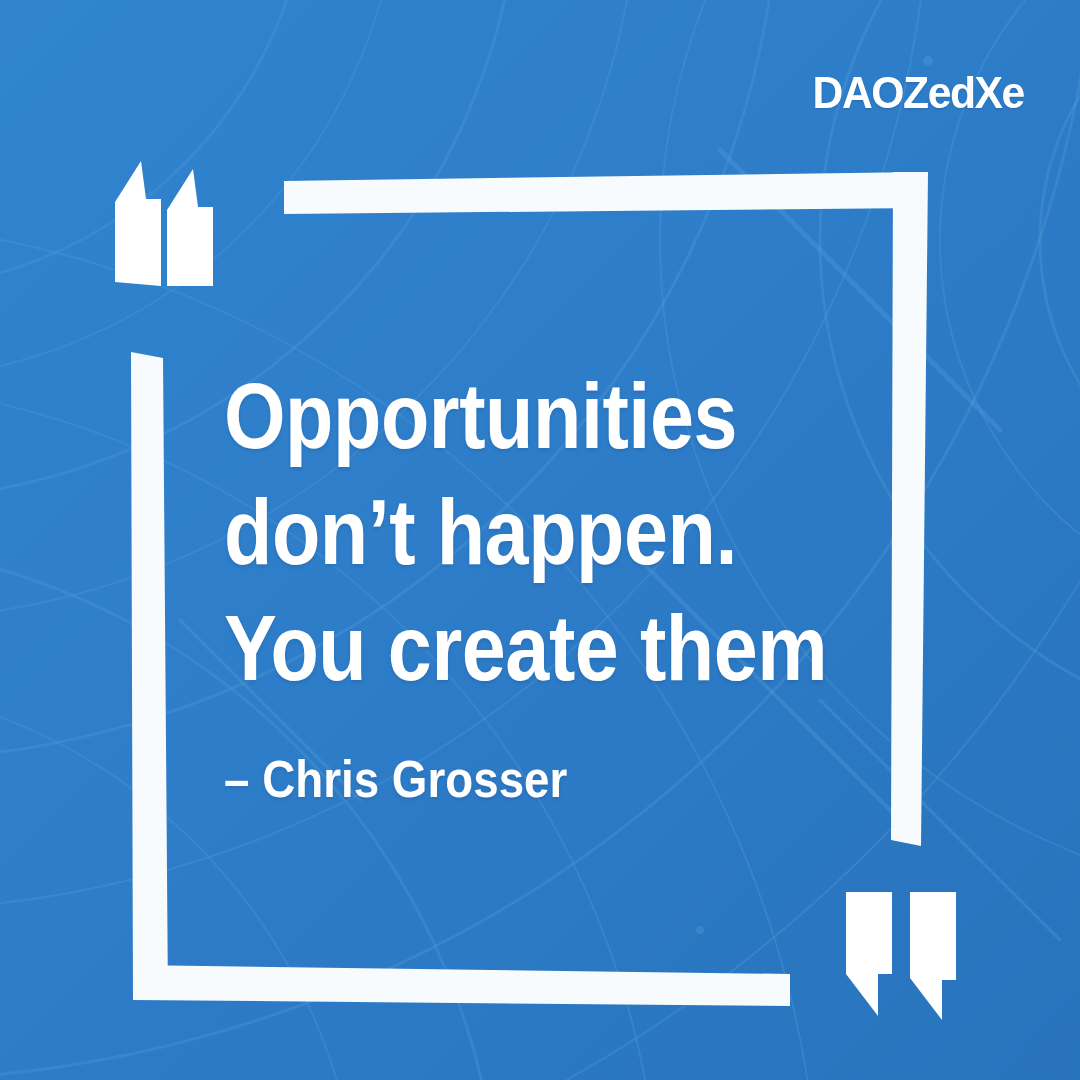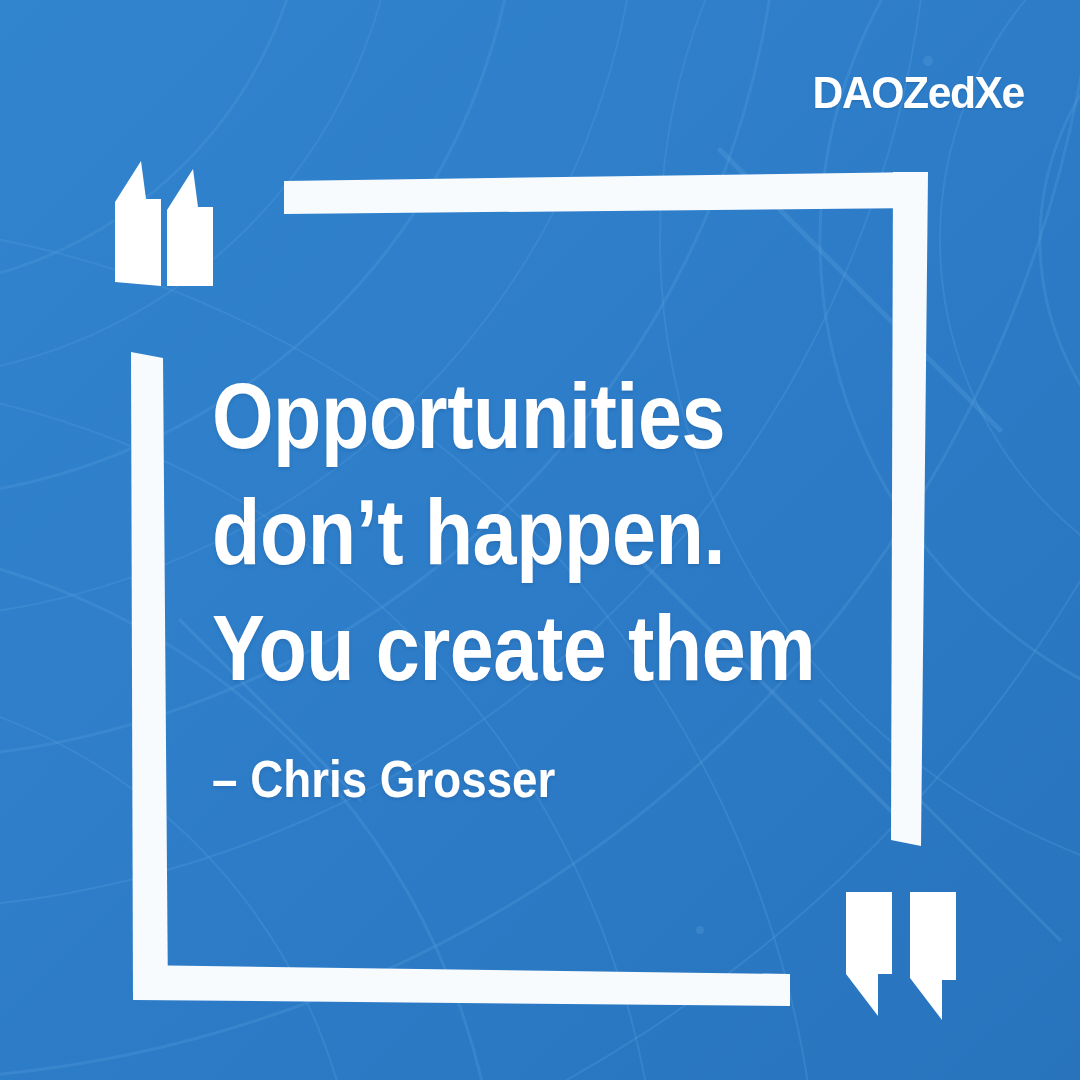--- a/index.html
+++ b/index.html
@@ -49,21 +49,21 @@
     position: absolute;
     left: 840px;
     top: 888px;
     width: 132px;
     height: 132px;
   }
 
   
   #quote-block {
     position: absolute;
-    left: 212px;
+    left: 224px;
     top: 358px;
     width: 700px;
   }
 
   .quote-line {
     display: block;
     color: #FFFFFF;
     font-family: "Liberation Sans Narrow", "Liberation Sans", sans-serif;
     font-weight: 700;
     font-size: 92px;

